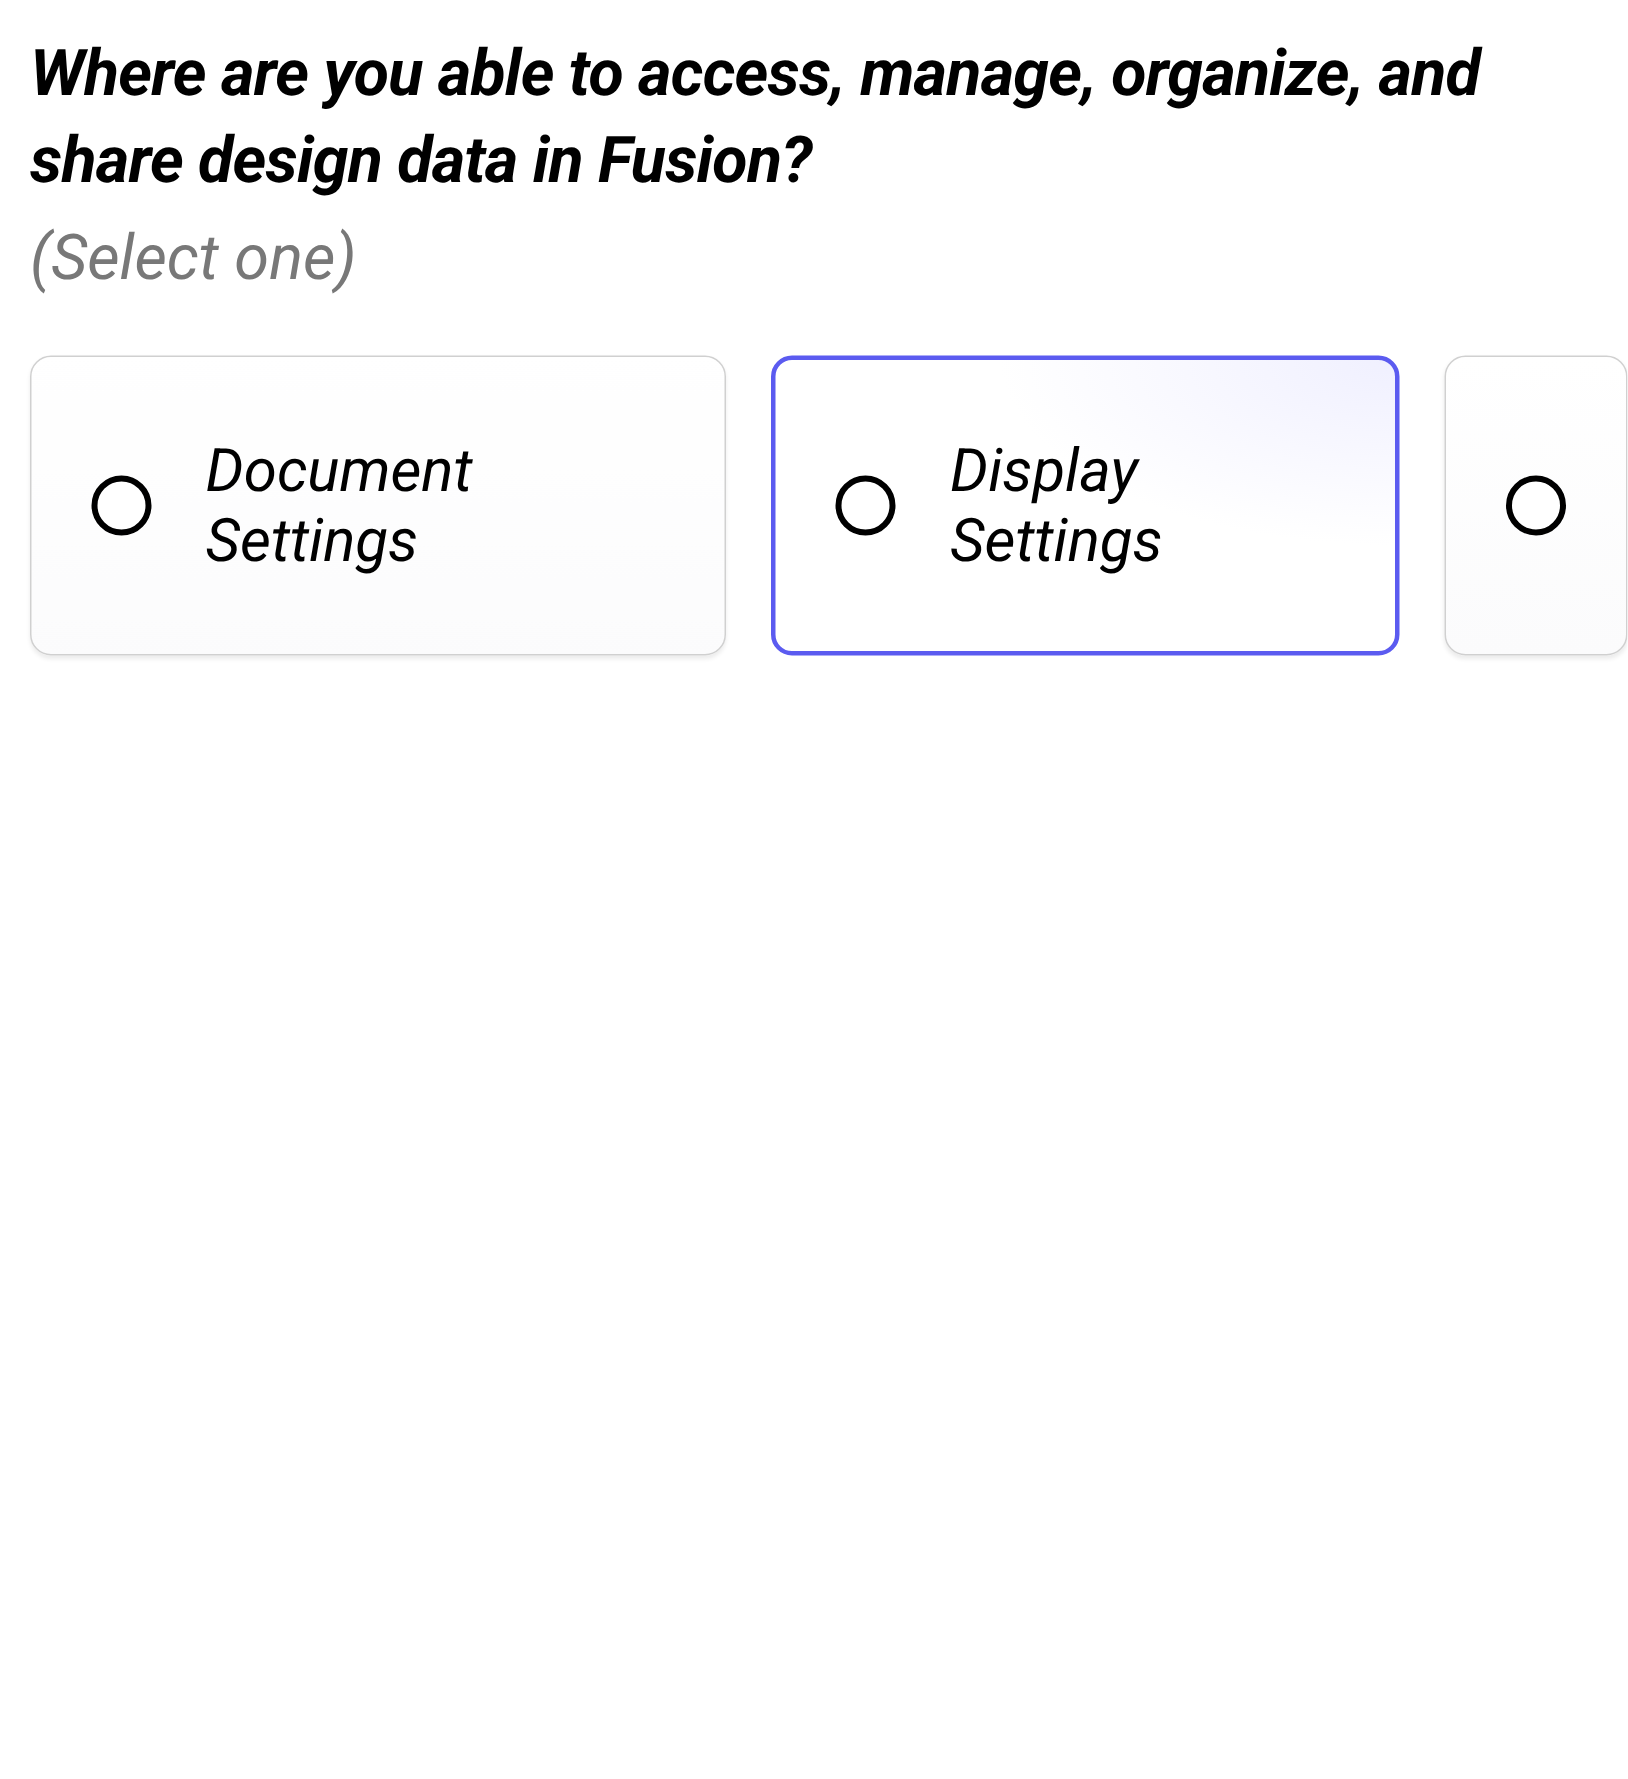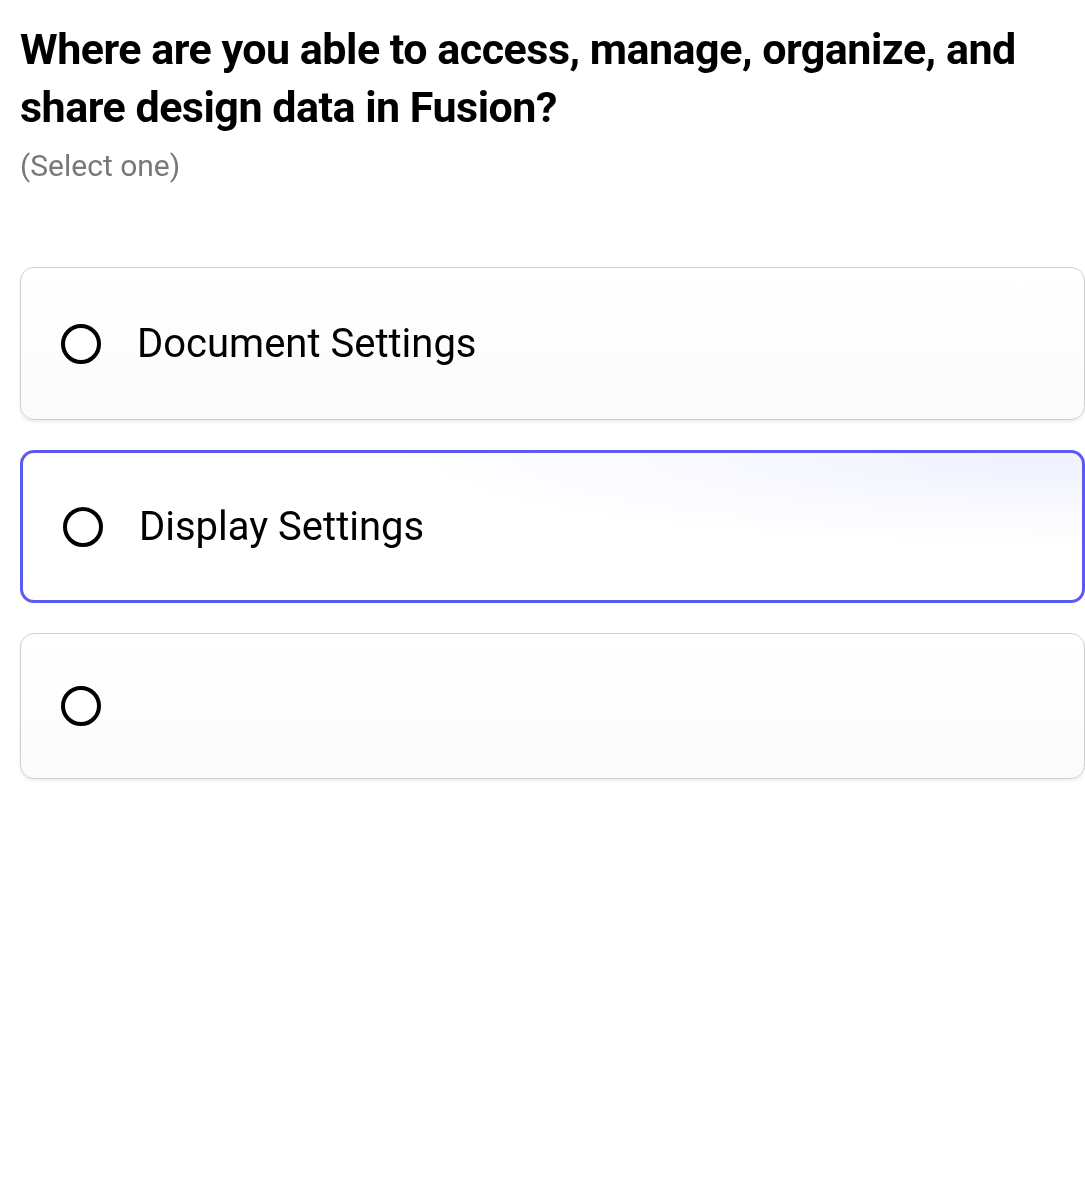--- a/index.html
+++ b/index.html
@@ -1,42 +1,43 @@
 <!DOCTYPE html>
 <html><head>
   <meta charset="utf-8">
   <style>
     * {
       box-sizing: border-box;
       margin: 0;
       padding: 0;
+      font-style: italic;
     }
     body {
       font-family: -apple-system, BlinkMacSystemFont, "Segoe UI", Roboto, "Helvetica Neue", Arial, sans-serif;
       background: #ffffff;
       padding: 20px 0 20px 20px;
       width: 1085px;
     }
     .question-text {
       font-size: 43px;
       font-weight: 700;
       color: #000000;
       line-height: 1.35;
       margin-bottom: 12px;
       letter-spacing: -0.5px;
     }
     .instruction-text {
-      font-size: 30px;
+      font-size: 42px;
       font-weight: 400;
       color: #787878;
-      margin-bottom: 84px;
+      margin-bottom: 40px;
     }
     .options-container {
       display: flex;
-      flex-direction: column;
+      flex-direction: row;
       gap: 30px;
     }
     .option {
       display: flex;
       align-items: center;
       padding: 52px 40px;
       border: 1px solid #d0d0d0;
       border-radius: 14px;
       background: linear-gradient(180deg, #ffffff 0%, #fbfbfc 100%);
       box-shadow: 0 2px 3px rgba(0,0,0,0.08);

